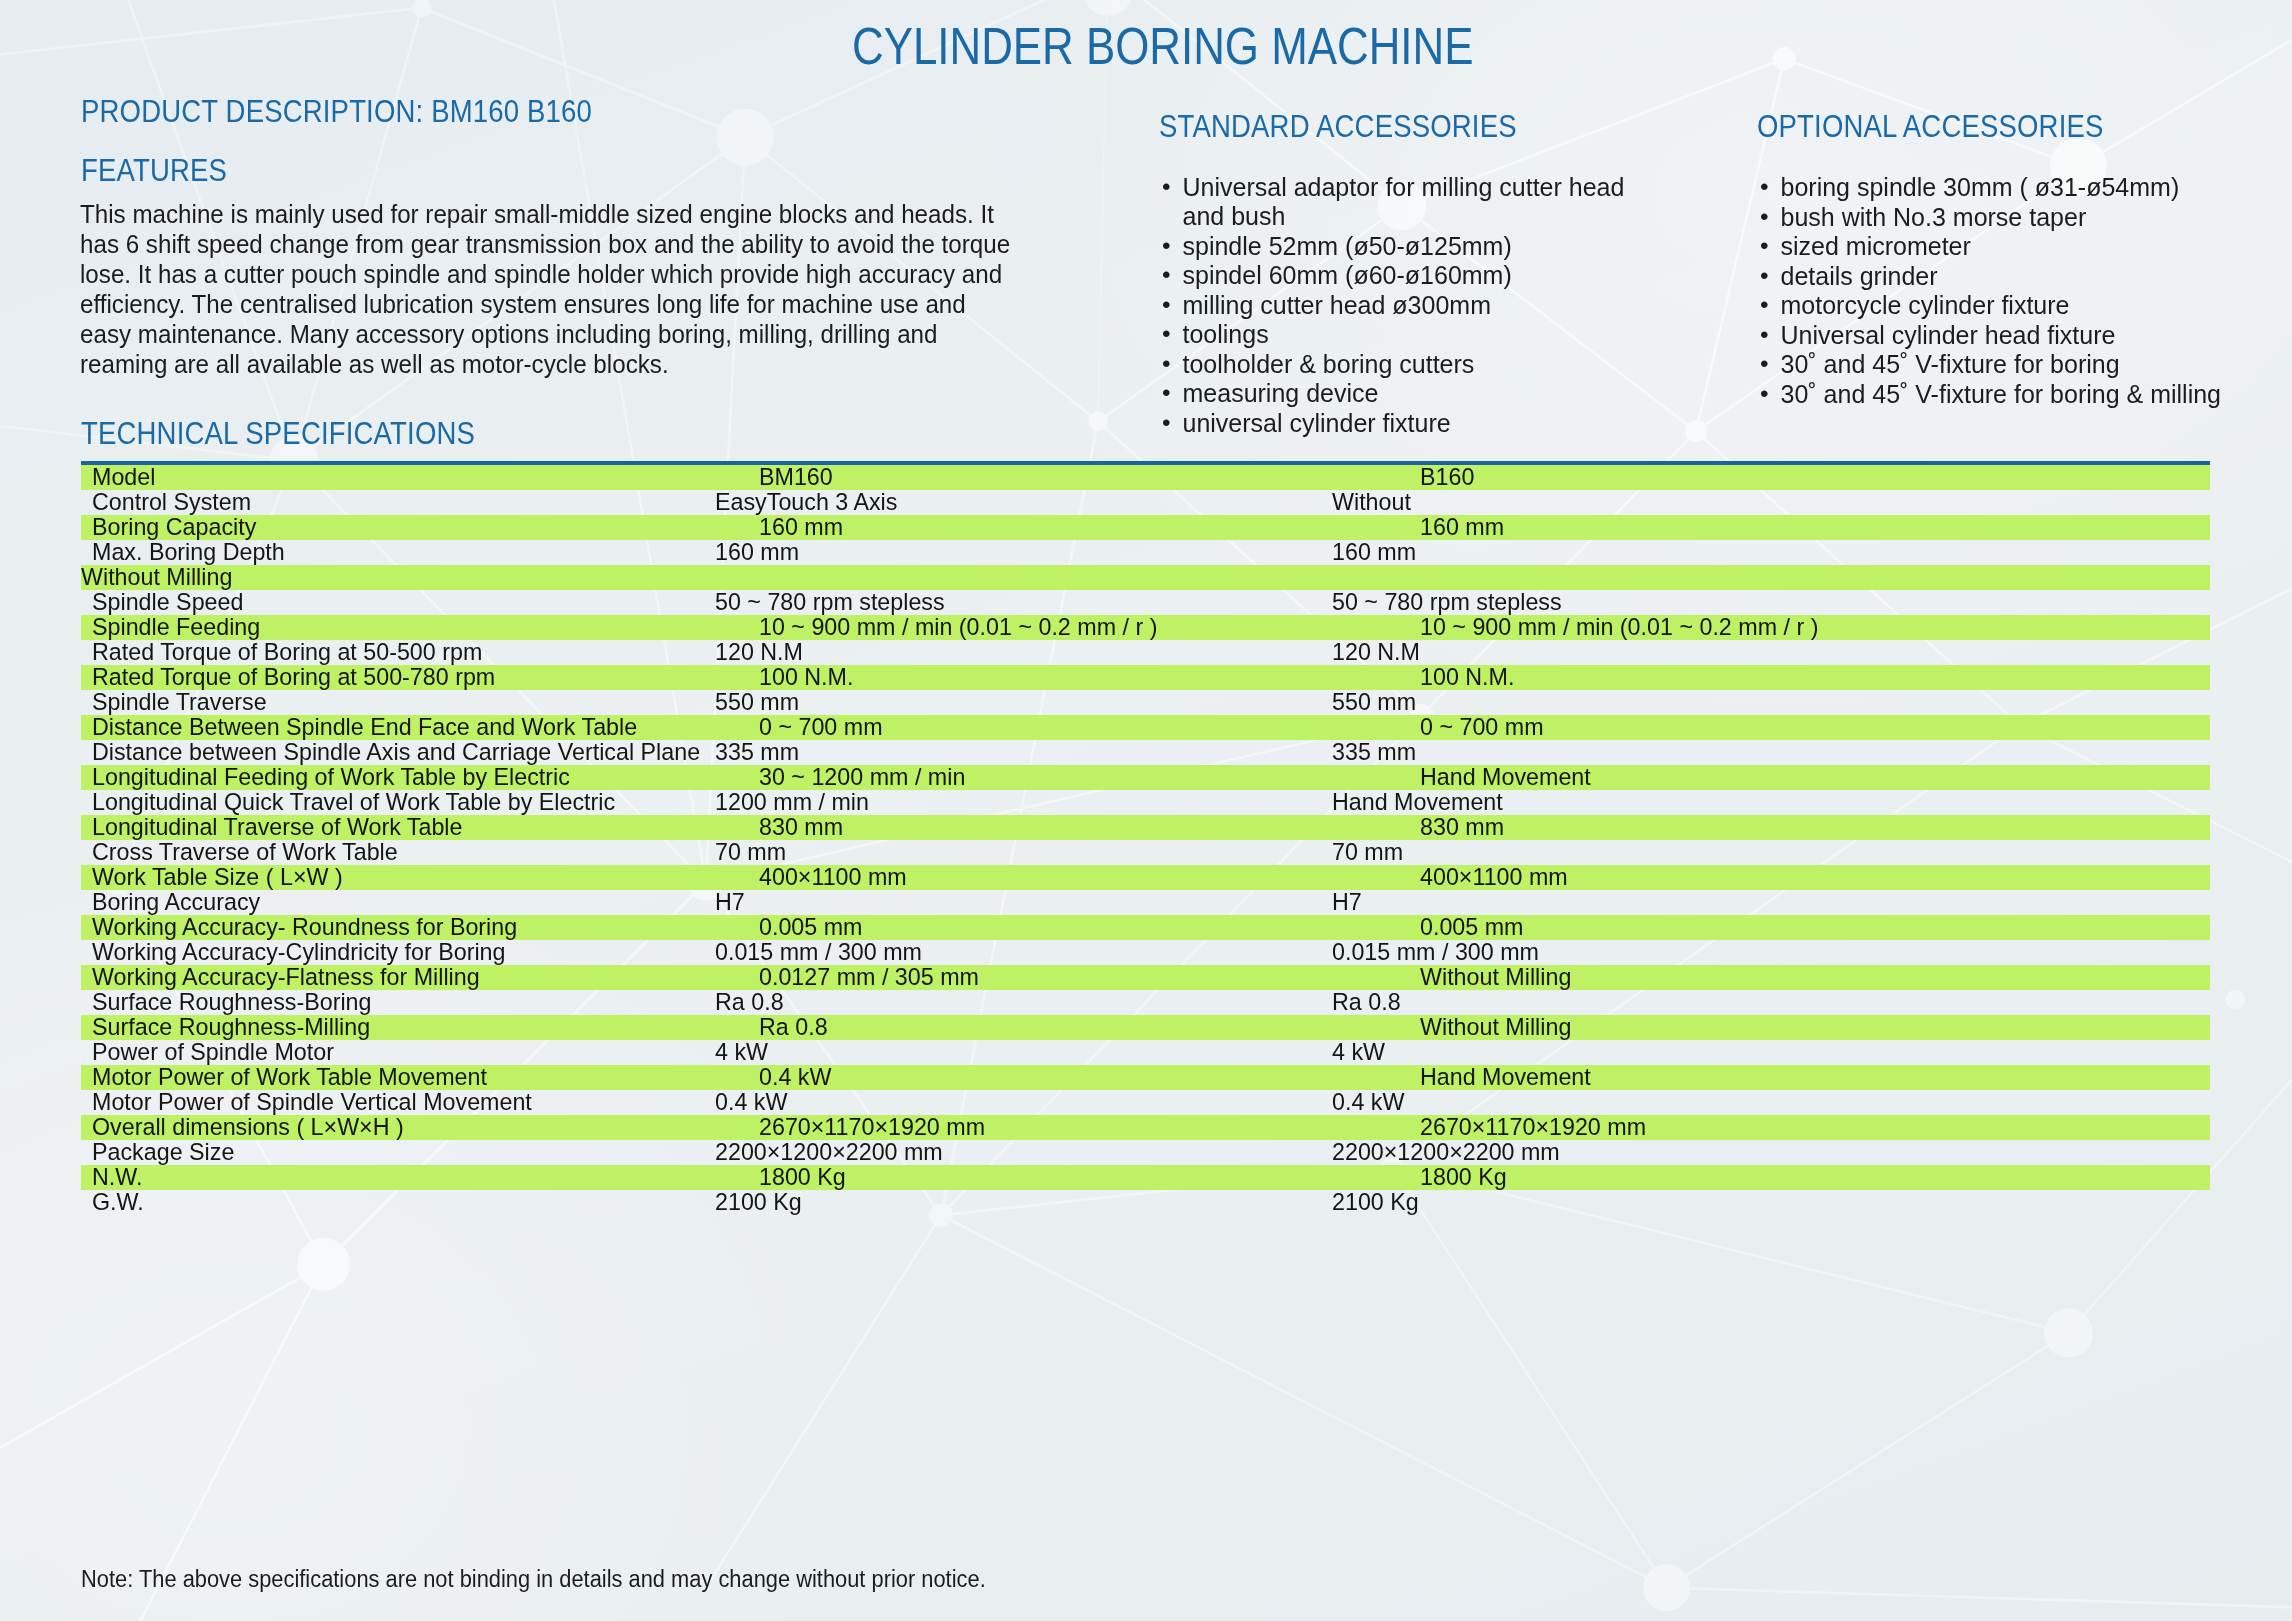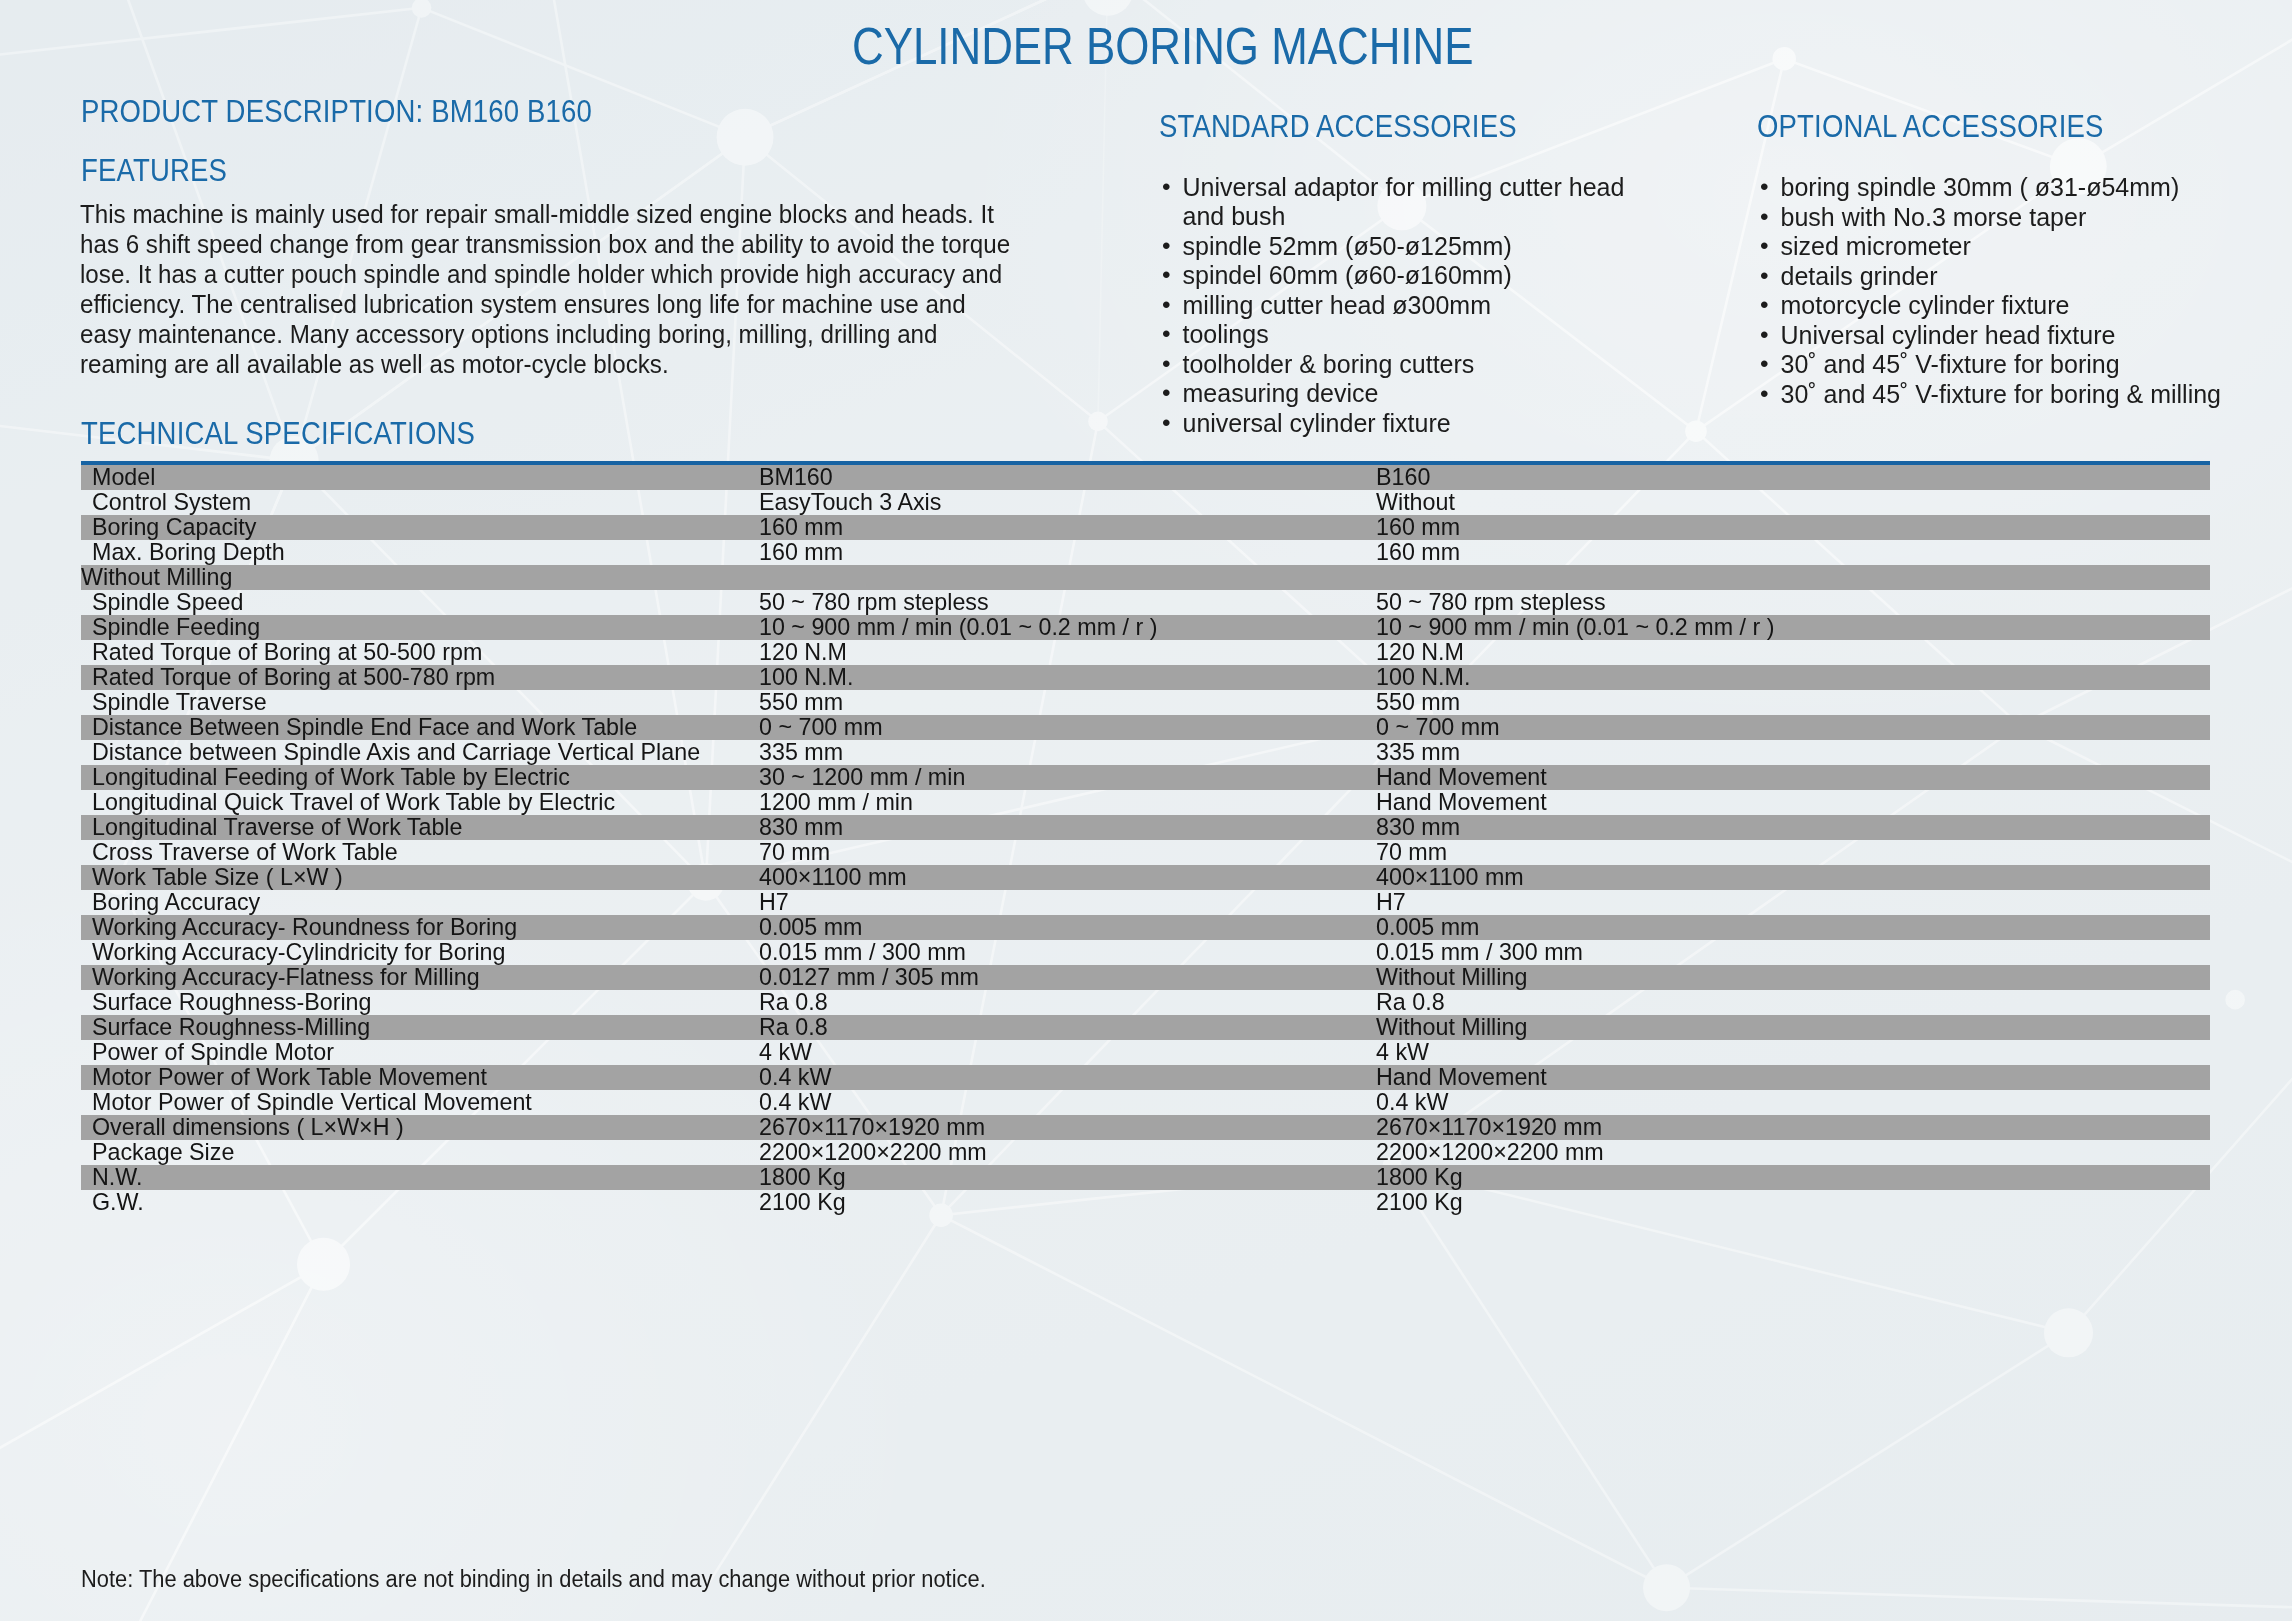--- a/index.html
+++ b/index.html
@@ -148,27 +148,27 @@
     width: 100%;
     height: 3.9px;
     background: #1763a3;
   }
   .spec-row {
     position: relative;
     height: 25px;
     display: flex;
     align-items: center;
   }
-  .spec-row.alt { background: #a3a3a3; }
+  .spec-row.alt { background: #bef264; gap: 44px; }
   .spec-row .c-label {
     width: 634px;
     padding-left: 10.8px;
     box-sizing: border-box;
   }
-  .spec-row .c-v1 { width: 617px; margin-left: 44px; }
+  .spec-row .c-v1 { width: 617px; }
   .spec-row .c-v2 { flex: 1 1 auto; }
   .spec-row span {
     font-size: 24.5px;
     color: #151515;
     white-space: nowrap;
     display: inline-block;
     transform: scaleX(0.95);
     transform-origin: left center;
   }
 

